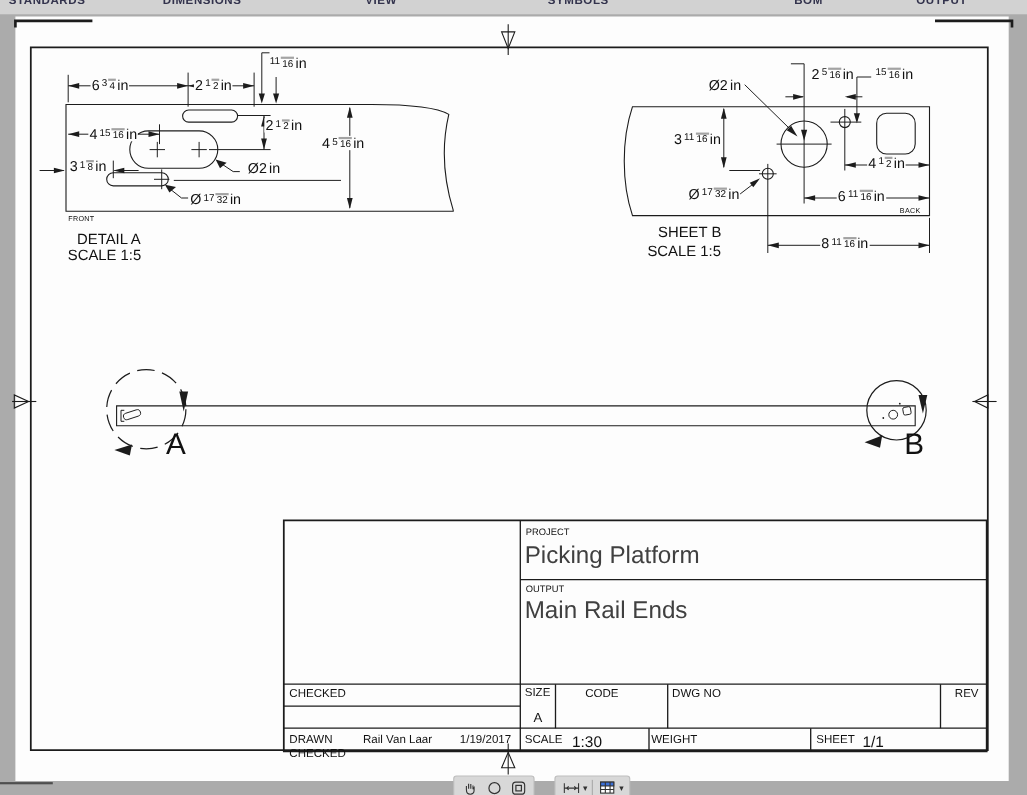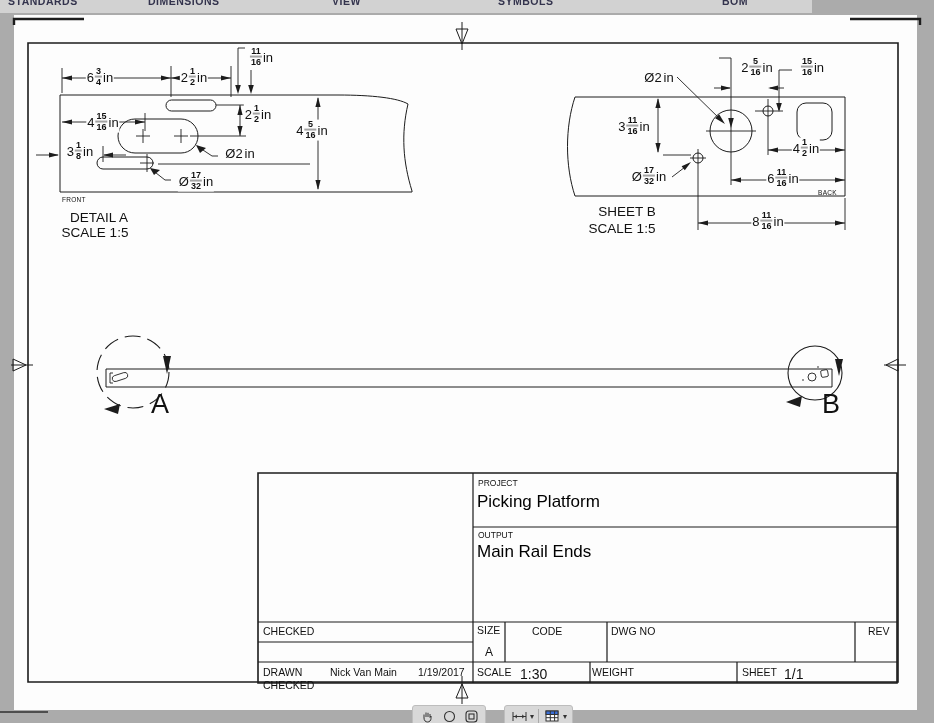--- a/index.html
+++ b/index.html
@@ -3,42 +3,42 @@
 <meta charset="utf-8">
 <style>
   html,body{margin:0;padding:0;}
   body{
     width:934px;height:723px;position:relative;overflow:hidden;
     background:#ababab;
     font-family:"Liberation Sans", sans-serif;
     color:#111;
   }
   
-  .menubar{position:absolute;left:0;top:0;width:812px;height:13px;background:#d2d2d2;overflow:hidden;}
+  .menubar{position:absolute;left:0;top:0;width:934px;height:13px;background:#d2d2d2;overflow:hidden;}
   .menubar span{position:absolute;top:-5px;font-size:10.5px;font-weight:bold;color:#33334d;letter-spacing:.5px;white-space:nowrap;}
   
   .sheet{position:absolute;left:14px;top:15px;width:903px;height:695px;background:#fdfdfd;}
   
   .bottombar{position:absolute;left:0;top:710px;width:934px;height:13px;background:#ababab;}
   .bottom-left-artifact{position:absolute;left:0;top:711px;width:48px;height:2px;background:#4e4e4e;}
   svg.linework{position:absolute;left:0;top:0;width:934px;height:723px;pointer-events:none;}
   svg.linework *{vector-effect:non-scaling-stroke;}
   
   .dim{position:absolute;transform:translate(-50%,-50%);display:flex;align-items:center;
        background:#fdfdfd;padding:0 1px;font-size:13px;line-height:1;white-space:nowrap;color:#111;}
-  .dim .frac{display:inline-flex;flex-direction:column;text-align:center;font-size:9px;margin:0 1px;line-height:1.05;font-weight:bold;}
+  .dim .frac{display:inline-flex;flex-direction:row;text-align:center;font-size:9px;margin:0 1px;line-height:1.05;}
   .dim .frac i{font-style:normal;display:block;padding:0 1px;}
   .dim .frac i.d{border-top:2px solid #a3a3a3;}
   .dim .frac i:empty{display:none;border:none;}
   .view-title{position:absolute;transform:translate(-50%,-50%);font-size:13.5px;color:#111;white-space:nowrap;}
   .tiny-label{position:absolute;font-size:6.5px;color:#111;letter-spacing:.3px;white-space:nowrap;}
   .detail-letter{position:absolute;transform:translate(-50%,-50%);font-size:27px;color:#111;}
   
   .tb-small{position:absolute;font-size:8.5px;color:#111;white-space:nowrap;}
-  .tb-big{position:absolute;font-size:17px;color:#000000;white-space:nowrap;}
+  .tb-big{position:absolute;font-size:22px;color:#404040;white-space:nowrap;}
   .tb-row{position:absolute;font-size:10.5px;color:#111;white-space:nowrap;}
   .tb-val{position:absolute;font-size:14px;color:#111;white-space:nowrap;}
   
   .toolbar-float{position:absolute;top:705px;height:20px;background:#d8d8d8;border:1px solid #bdbdbd;
                  border-radius:3px;display:flex;align-items:center;gap:4px;padding:0 5px;}
   .tool-btn{width:18px;height:16px;display:flex;align-items:center;justify-content:center;}
   .tool-sep{width:1px;height:14px;background:#aaa;}
   .dd-arrow{font-size:8px;color:#333;margin-left:-2px;}
 </style>
 </head>
@@ -319,21 +319,21 @@
 <div class="detail-letter" style="left:160px;top:404px">A</div>
 <div class="detail-letter" style="left:831px;top:404px">B</div>
 
 <span class="tb-small" style="left:478px;top:478px">PROJECT</span>
 <span class="tb-big" style="left:477px;top:492px">Picking Platform</span>
 <span class="tb-small" style="left:478px;top:530px">OUTPUT</span>
 <span class="tb-big" style="left:477px;top:542px">Main Rail Ends</span>
 <span class="tb-row" style="left:263px;top:625px">CHECKED</span>
 <span class="tb-row" style="left:263px;top:679px">CHECKED</span>
 <span class="tb-row" style="left:263px;top:666px">DRAWN</span>
-<span class="tb-row" style="left:330px;top:666px">Nick Van Main</span>
+<span class="tb-row" style="left:330px;top:666px">Rail Van Laar</span>
 <span class="tb-row" style="left:418px;top:666px">1/19/2017</span>
 <span class="tb-row" style="left:477px;top:624px">SIZE</span>
 <span class="tb-val" style="left:485px;top:645px;font-size:12px">A</span>
 <span class="tb-row" style="left:532px;top:625px">CODE</span>
 <span class="tb-row" style="left:611px;top:625px">DWG NO</span>
 <span class="tb-row" style="left:868px;top:625px">REV</span>
 <span class="tb-row" style="left:477px;top:666px">SCALE</span>
 <span class="tb-val" style="left:520px;top:666px">1:30</span>
 <span class="tb-row" style="left:592px;top:666px">WEIGHT</span>
 <span class="tb-row" style="left:742px;top:666px">SHEET</span>

